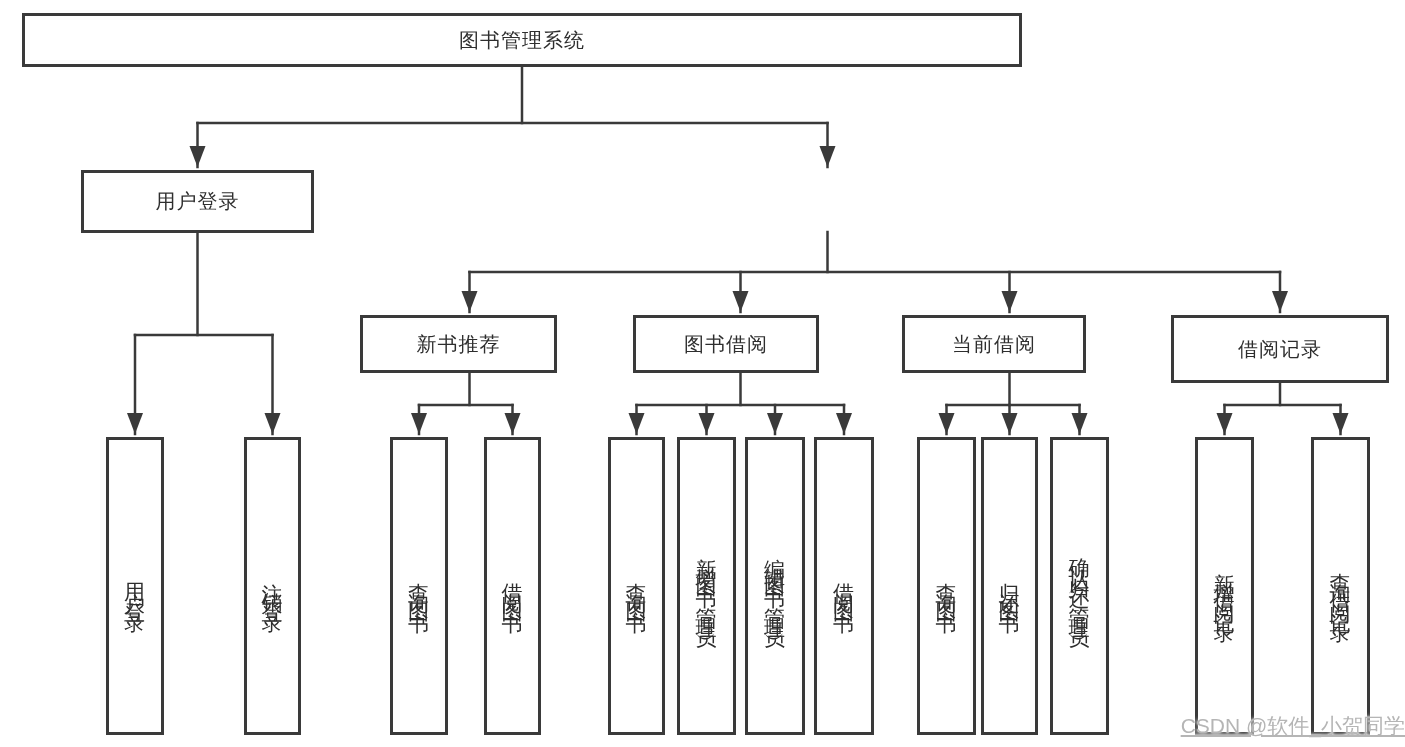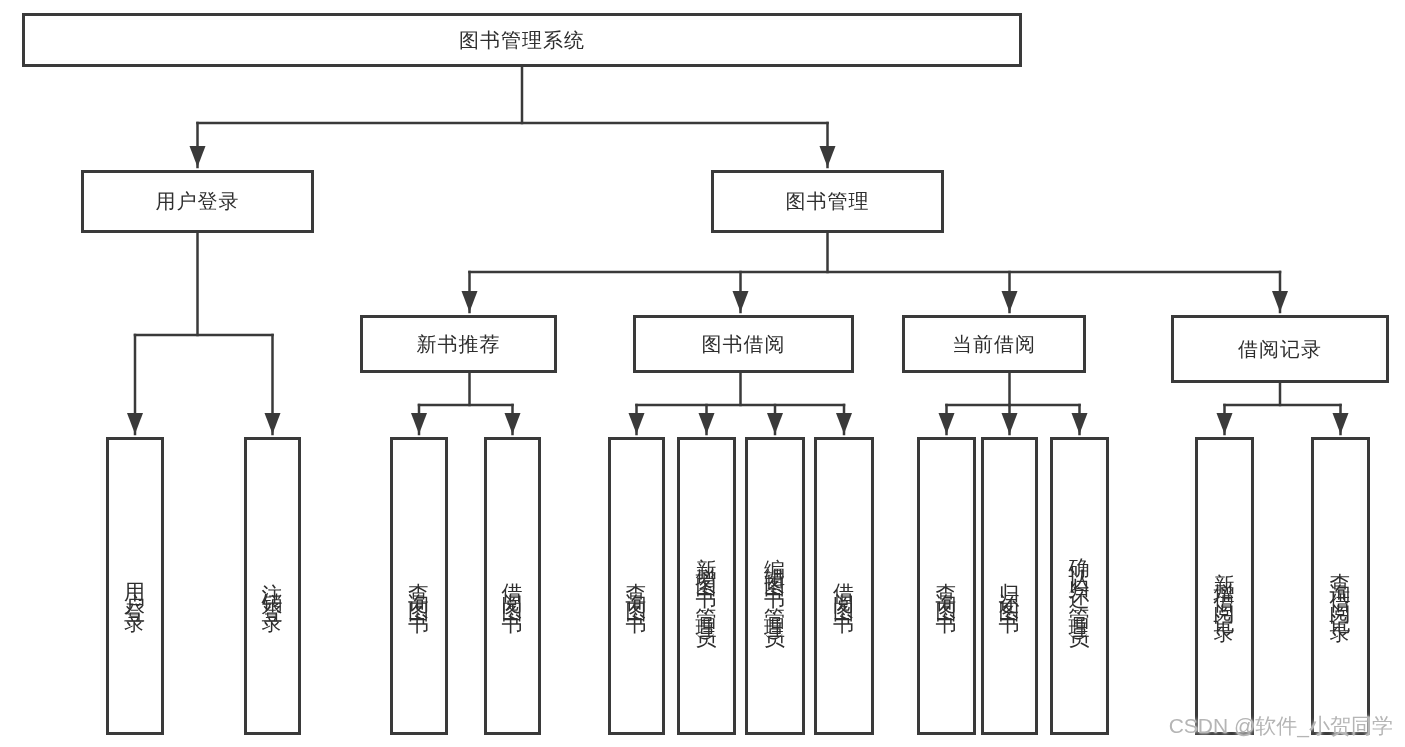--- a/index.html
+++ b/index.html
@@ -32,27 +32,28 @@
   .box.h{font-size:20px;letter-spacing:1px;white-space:nowrap;}
   .box.v span{
     writing-mode:vertical-rl;
     text-orientation:mixed;
     font-size:21px;
     letter-spacing:10px;
     line-height:1;
   }
   #watermark{
     position:absolute;
-    right:12px;
+    right:0;
     top:712px;
     z-index:3;
     font-size:21px;
     color:var(--watermark);
     text-shadow:0 0 2px #ffffff, 0 0 4px #ffffff;
     white-space:nowrap;
+    text-decoration:underline;
   }
 </style>
 </head>
 <body>
 
 <div id="canvas">
 
   <svg id="connectors" width="1405" height="747" viewBox="0 0 1405 747">
     <defs>
       <marker id="arrow" markerUnits="userSpaceOnUse" markerWidth="24" markerHeight="18" refX="21" refY="8" orient="auto">
@@ -115,28 +116,25 @@
     </g>
   </svg>
 
   <div class="box h" style="left:22px;top:13px;width:1000px;height:54px;">
     <span>图书管理系统</span>
   </div>
 
   <div class="box h" style="left:81px;top:170px;width:233px;height:63px;">
     <span>用户登录</span>
   </div>
-  <div class="box h" style="left:711px;top:170px;width:233px;height:63px;">
-    <span>图书管理</span>
-  </div>
 
   <div class="box h" style="left:360px;top:315px;width:197px;height:58px;">
     <span>新书推荐</span>
   </div>
-  <div class="box h" style="left:633px;top:315px;width:221px;height:58px;">
+  <div class="box h" style="left:633px;top:315px;width:186px;height:58px;">
     <span>图书借阅</span>
   </div>
   <div class="box h" style="left:902px;top:315px;width:184px;height:58px;">
     <span>当前借阅</span>
   </div>
   <div class="box h" style="left:1171px;top:315px;width:218px;height:68px;">
     <span>借阅记录</span>
   </div>
 
   <div class="box v" style="left:106px;top:437px;width:58px;height:298px;">

